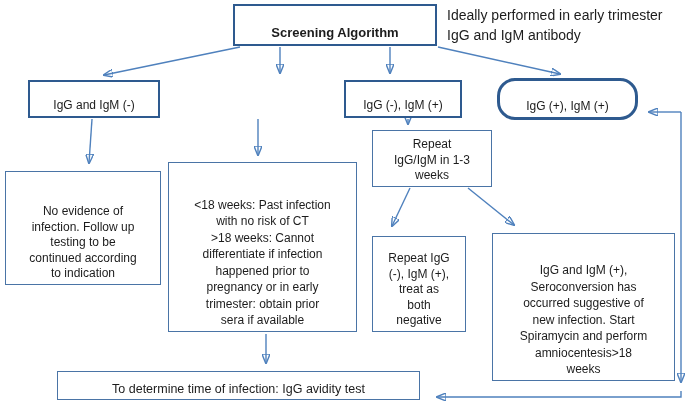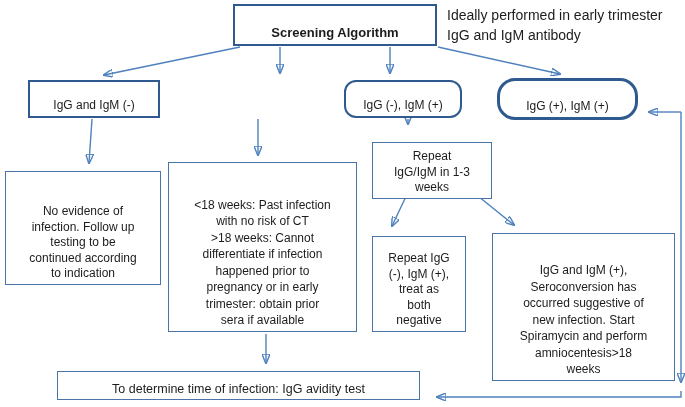--- a/index.html
+++ b/index.html
@@ -25,23 +25,23 @@
   .border-strongest{border:3px solid #2e5a8f;}
   .border-light{border:1.5px solid #4a74a6;}
   .node-screening{left:233px;top:4px;width:204px;height:42px;font-weight:bold;font-size:13px;}
   .note{
     position:absolute;left:447px;top:6px;width:238px;
     font-size:14px;line-height:1.4;text-align:left;
     white-space:pre-line;
   }
   .node-b1{left:28px;top:80px;width:132px;height:38px;}
   .node-b2{left:200px;top:80px;width:110px;height:38px;}
-  .node-b3{left:344px;top:80px;width:118px;height:38px;border-radius:12px;}
+  .node-b3{left:344px;top:80px;width:118px;height:38px;}
   .node-b4{left:497px;top:78px;width:141px;height:42px;border-radius:18px;}
-  .node-repeat13{left:372px;top:142px;width:120px;height:57px;}
+  .node-repeat13{left:372px;top:130px;width:120px;height:57px;}
   .node-noevidence{left:5px;top:171px;width:156px;height:114px;}
   .node-weeks18{left:168px;top:162px;width:189px;height:170px;line-height:1.38;}
   .node-repeatneg{left:372px;top:236px;width:94px;height:96px;}
   .node-serocon{left:492px;top:233px;width:183px;height:148px;line-height:1.38;}
   .node-avidity{left:57px;top:371px;width:363px;height:29px;font-size:12.5px;}
   svg.arrows{position:absolute;left:0;top:0;width:685px;height:407px;pointer-events:none;}
   svg.arrows line, svg.arrows path{stroke:#4f81bd;stroke-width:1.4;fill:none;}
 </style>
 </head>
 <body>

